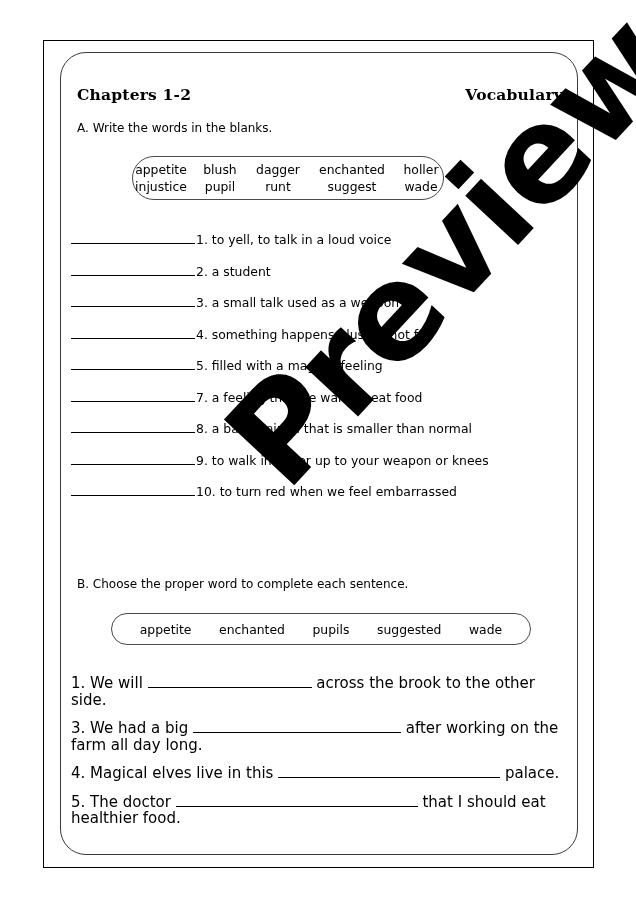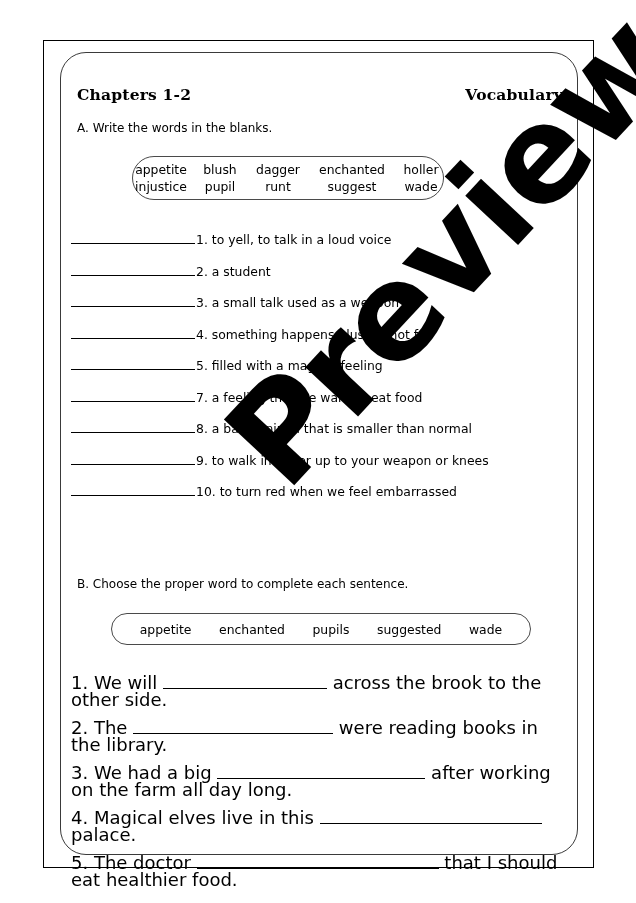--- a/index.html
+++ b/index.html
@@ -137,21 +137,21 @@
     margin-right: 0px;
   }
   .def-text { padding-left: 1px; }
 
   
   #list-b {
     position: absolute;
     left: 10px;
     top: 596px;
     width: 500px;
-    font-size: 18px;
+    font-size: 15px;
   }
   .sent-row {
     margin-bottom: 12px;
     line-height: 16.5px;
   }
   .sent-blank {
     display: inline-block;
     border-bottom: 1px solid #000000;
     height: 12px;
     vertical-align: baseline;
@@ -227,21 +227,20 @@
     <div id="wordbank-b">
         <span>appetite</span>
         <span>enchanted</span>
         <span>pupils</span>
         <span>suggested</span>
         <span>wade</span>
       </div>
 
     <div id="list-b">
         <div class="sent-row"><span>1.</span><span> We will </span><span class="sent-blank" style="width: 164px;"></span><span> across the brook to the other side.</span></div>
-        <div class="sent-row"><span>2.</span><span> The </span><span class="sent-blank" style="width: 200px;"></span><span> were reading books in the library.</span></div>
         <div class="sent-row"><span>3.</span><span> We had a big </span><span class="sent-blank" style="width: 208px;"></span><span> after working on the farm all day long.</span></div>
         <div class="sent-row"><span>4.</span><span> Magical elves live in this </span><span class="sent-blank" style="width: 222px;"></span><span> palace.</span></div>
         <div class="sent-row"><span>5.</span><span> The doctor </span><span class="sent-blank" style="width: 242px;"></span><span> that I should eat healthier food.</span></div>
       </div>
 
   </div>
 </div>
 
 <div id="watermark">
   <div id="watermark-text">Preview</div>

